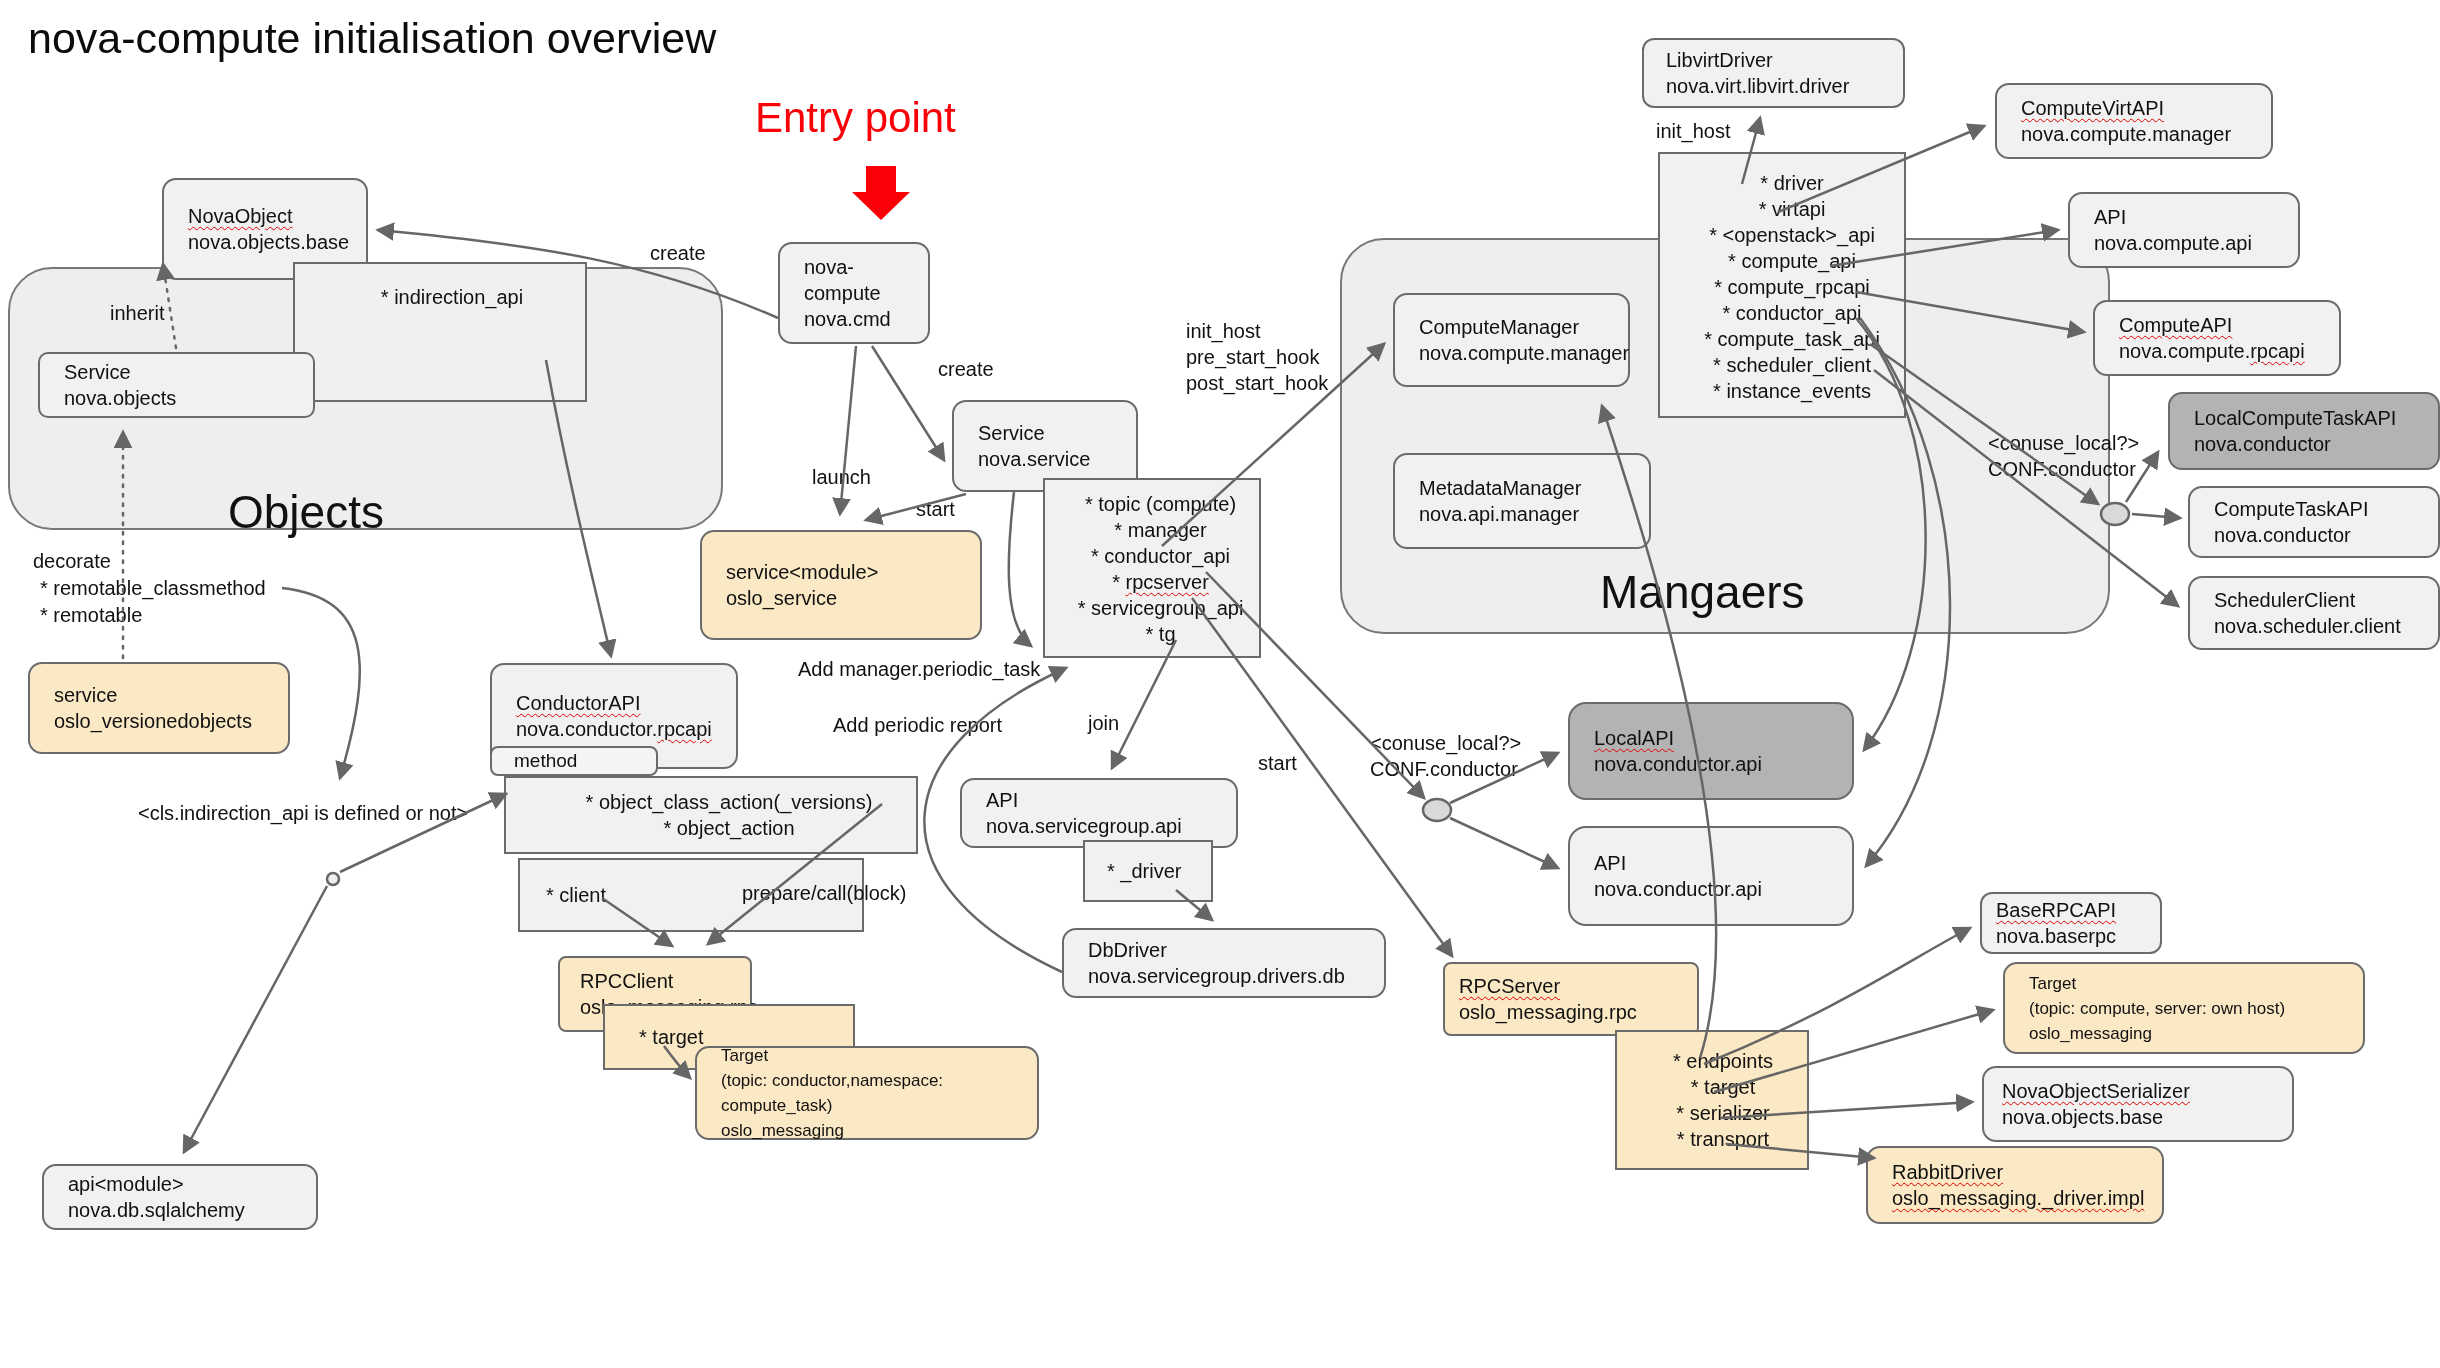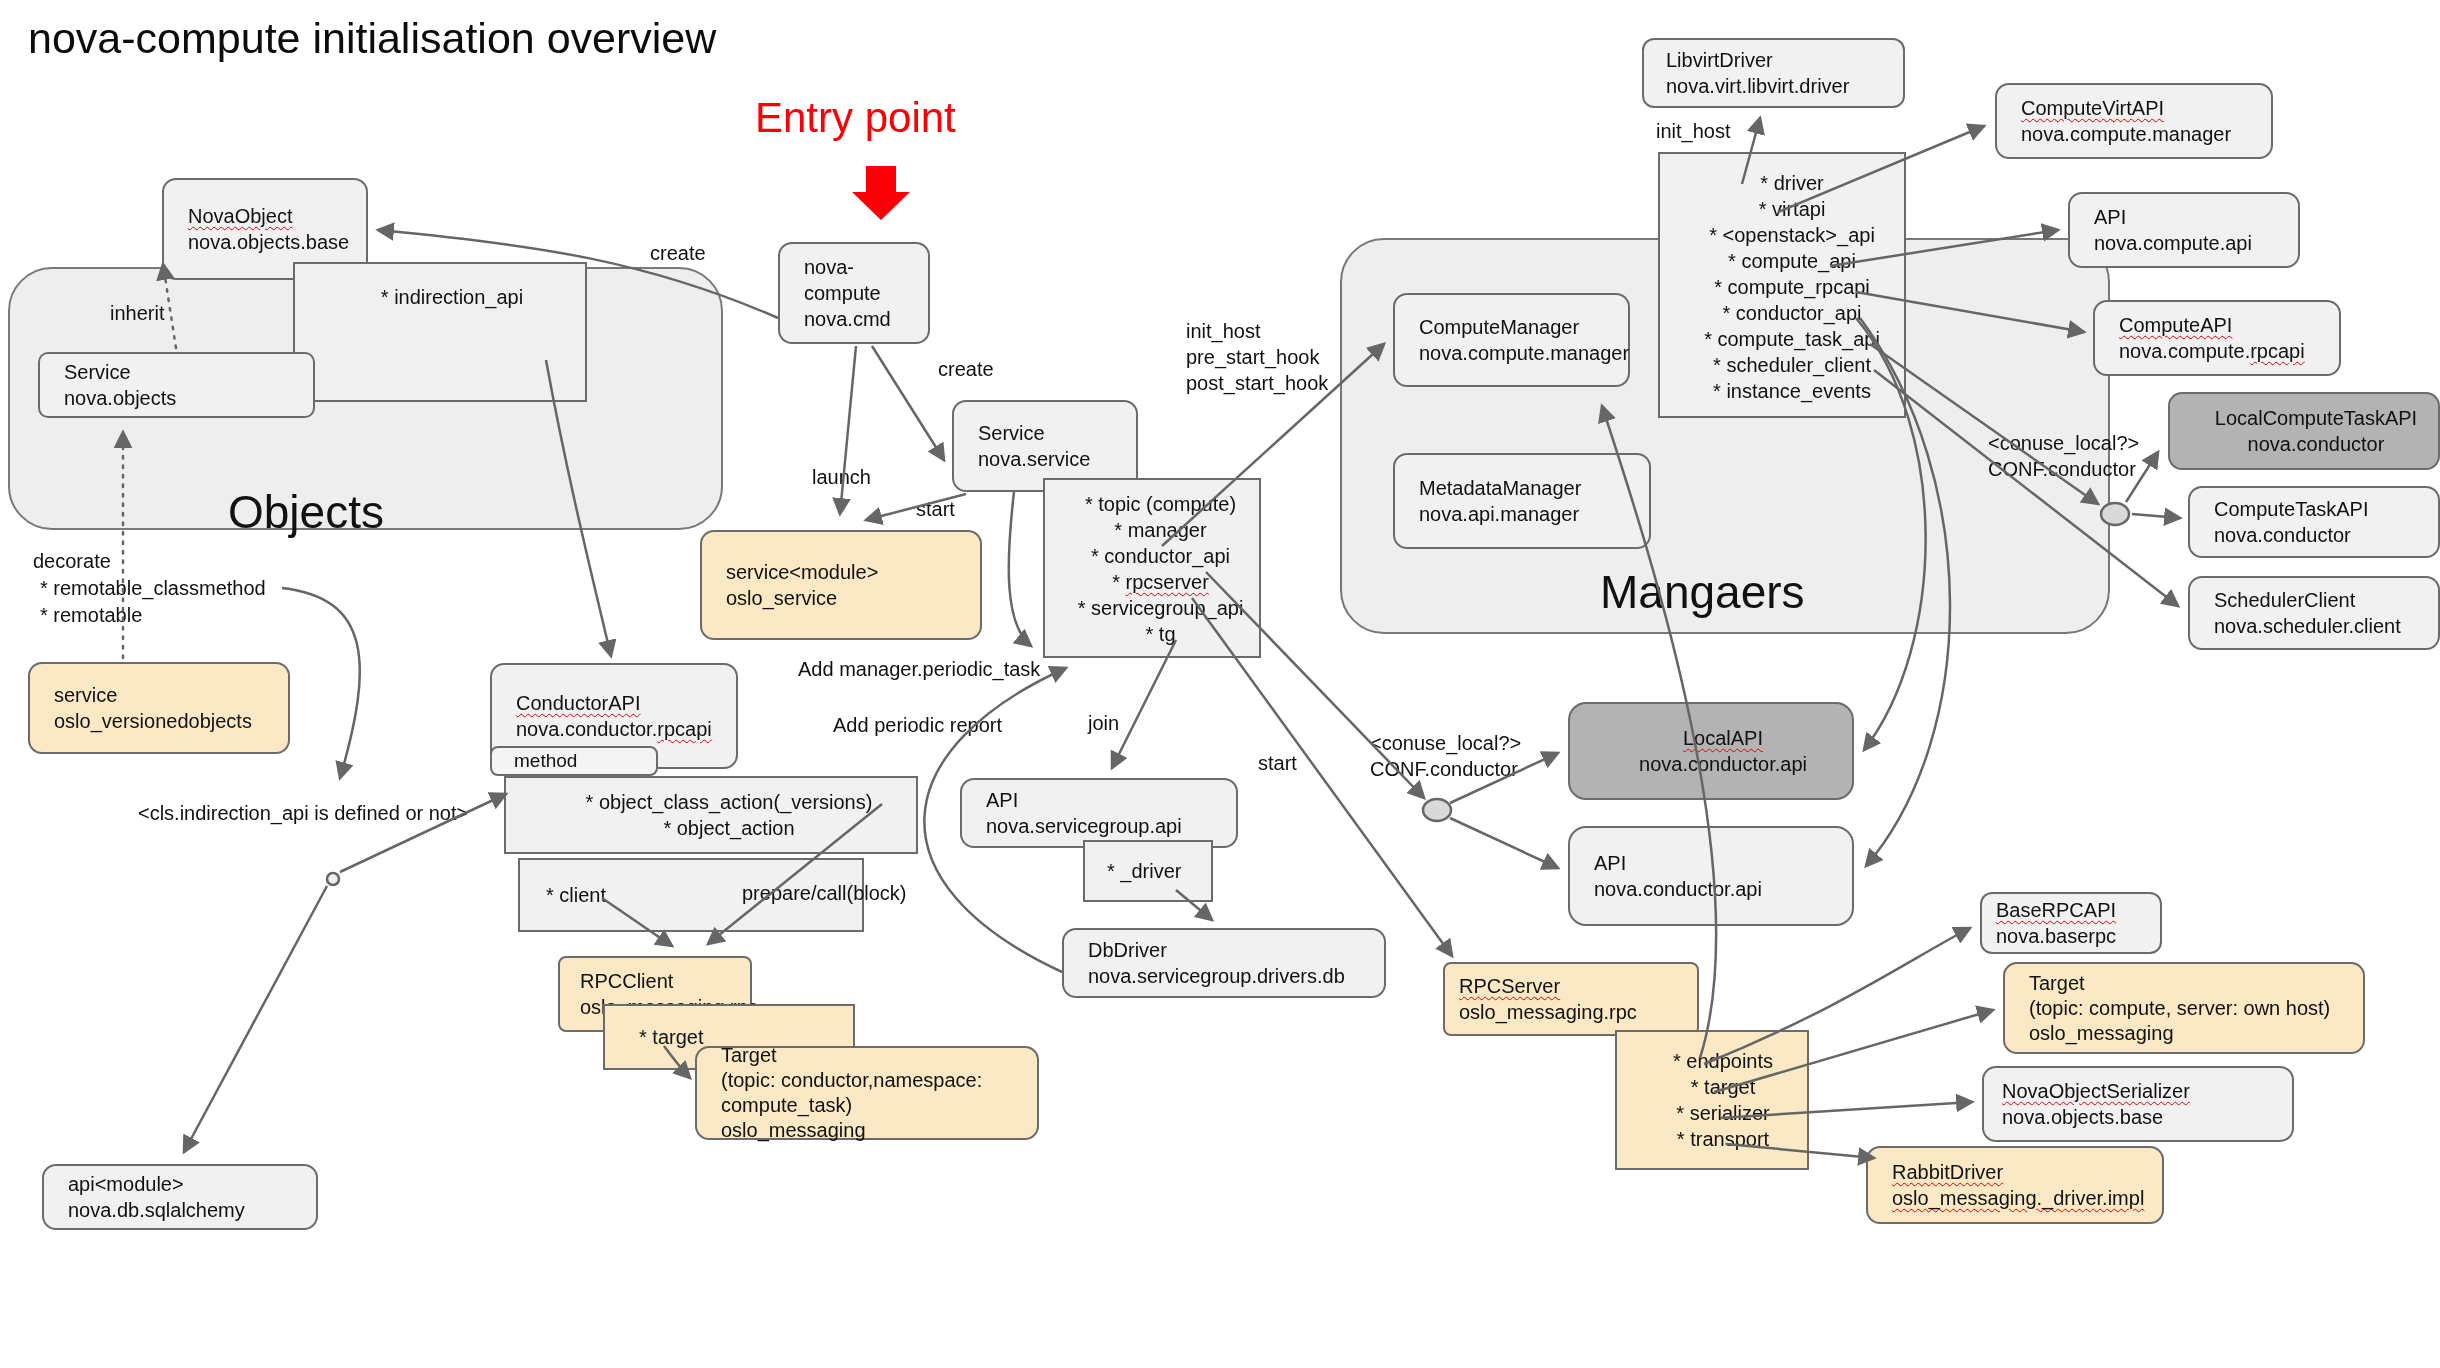--- a/index.html
+++ b/index.html
@@ -5,30 +5,30 @@
   html,body{margin:0;padding:0;}
   body{width:2440px;height:1368px;position:relative;background:#fff;
        font-family:"Liberation Sans", sans-serif;color:#111;overflow:hidden;}
   .stage{position:absolute;left:0;top:0;width:2440px;height:1368px;}
   .grp{position:absolute;border:2.5px solid #787878;background:#eeeeee;border-radius:44px;box-sizing:border-box;}
   .b{position:absolute;border:2.5px solid #6b6b6b;background:#f1f1f1;border-radius:14px;
      display:flex;flex-direction:column;justify-content:center;
      padding-left:24px;font-size:20px;line-height:26px;color:#111;box-sizing:border-box;}
   .sharp{border-radius:0;}
   .yellow{background:#fbe8c4;}
-  .dark{background:#b3b3b3;text-align:center;}
+  .dark{background:#b3b3b3;}
   .r8{border-radius:8px;}
   .top{justify-content:flex-start;align-items:center;}
   .lbl{position:absolute;font-size:20px;line-height:26px;color:#111;white-space:pre;}
   .big{font-size:46px;line-height:48px;}
   .title{position:absolute;font-size:43px;line-height:48px;color:#0c0c0c;}
   .entry{position:absolute;font-size:42px;line-height:46px;color:#fb0007;}
   .sq{text-decoration-line:underline;text-decoration-style:wavy;text-decoration-color:#e00000;
       text-decoration-thickness:1px;text-underline-offset:3px;margin-top:36px;}
-  .s19{font-size:20px;line-height:25px;}
+  .s19{font-size:17px;line-height:25px;}
   svg.wires{position:absolute;left:0;top:0;pointer-events:none;}
 </style>
 </head>
 <body>
 
 <div class="stage">
 
   <div class="grp" style="left:8px;top:267px;width:715px;height:263px"></div>
   <div class="grp" style="left:1340px;top:238px;width:770px;height:396px"></div>
   <div class="lbl big" style="left:228px;top:488px">Objects</div>

